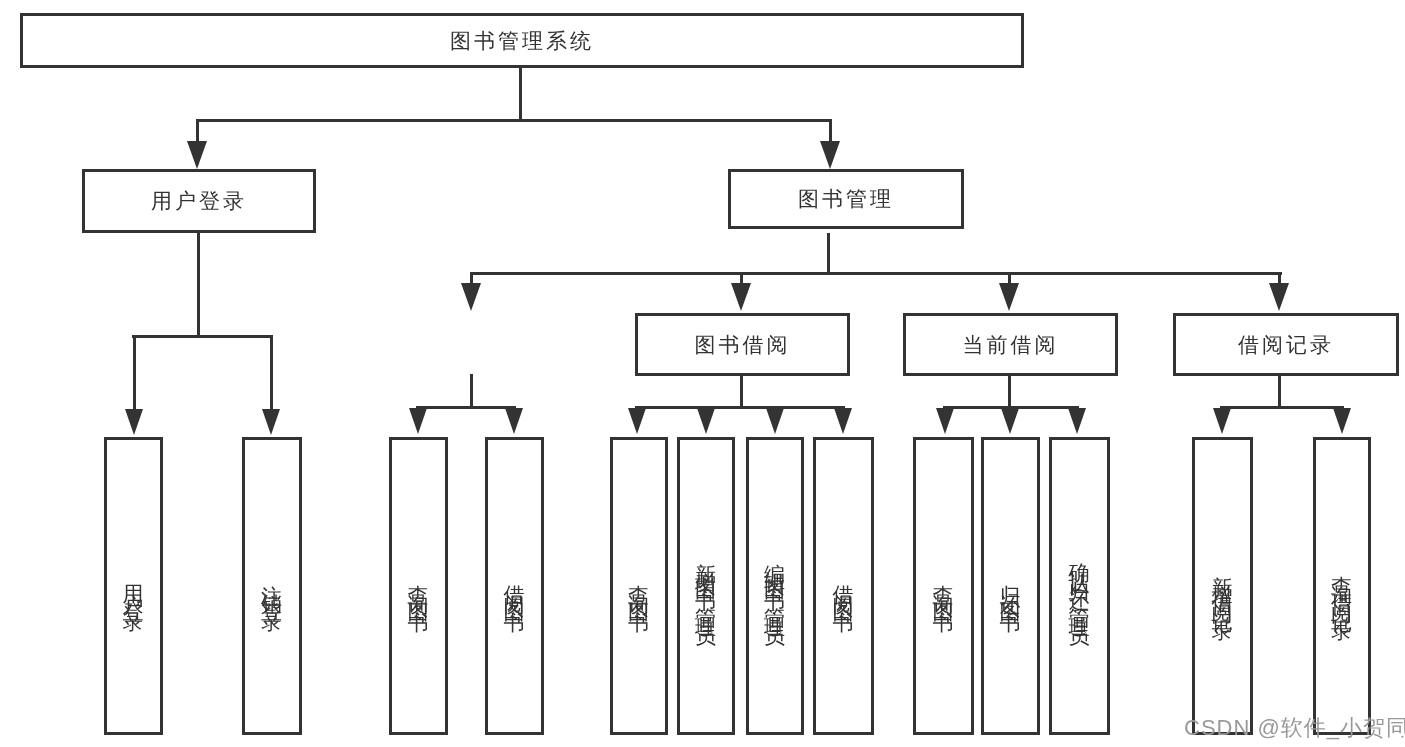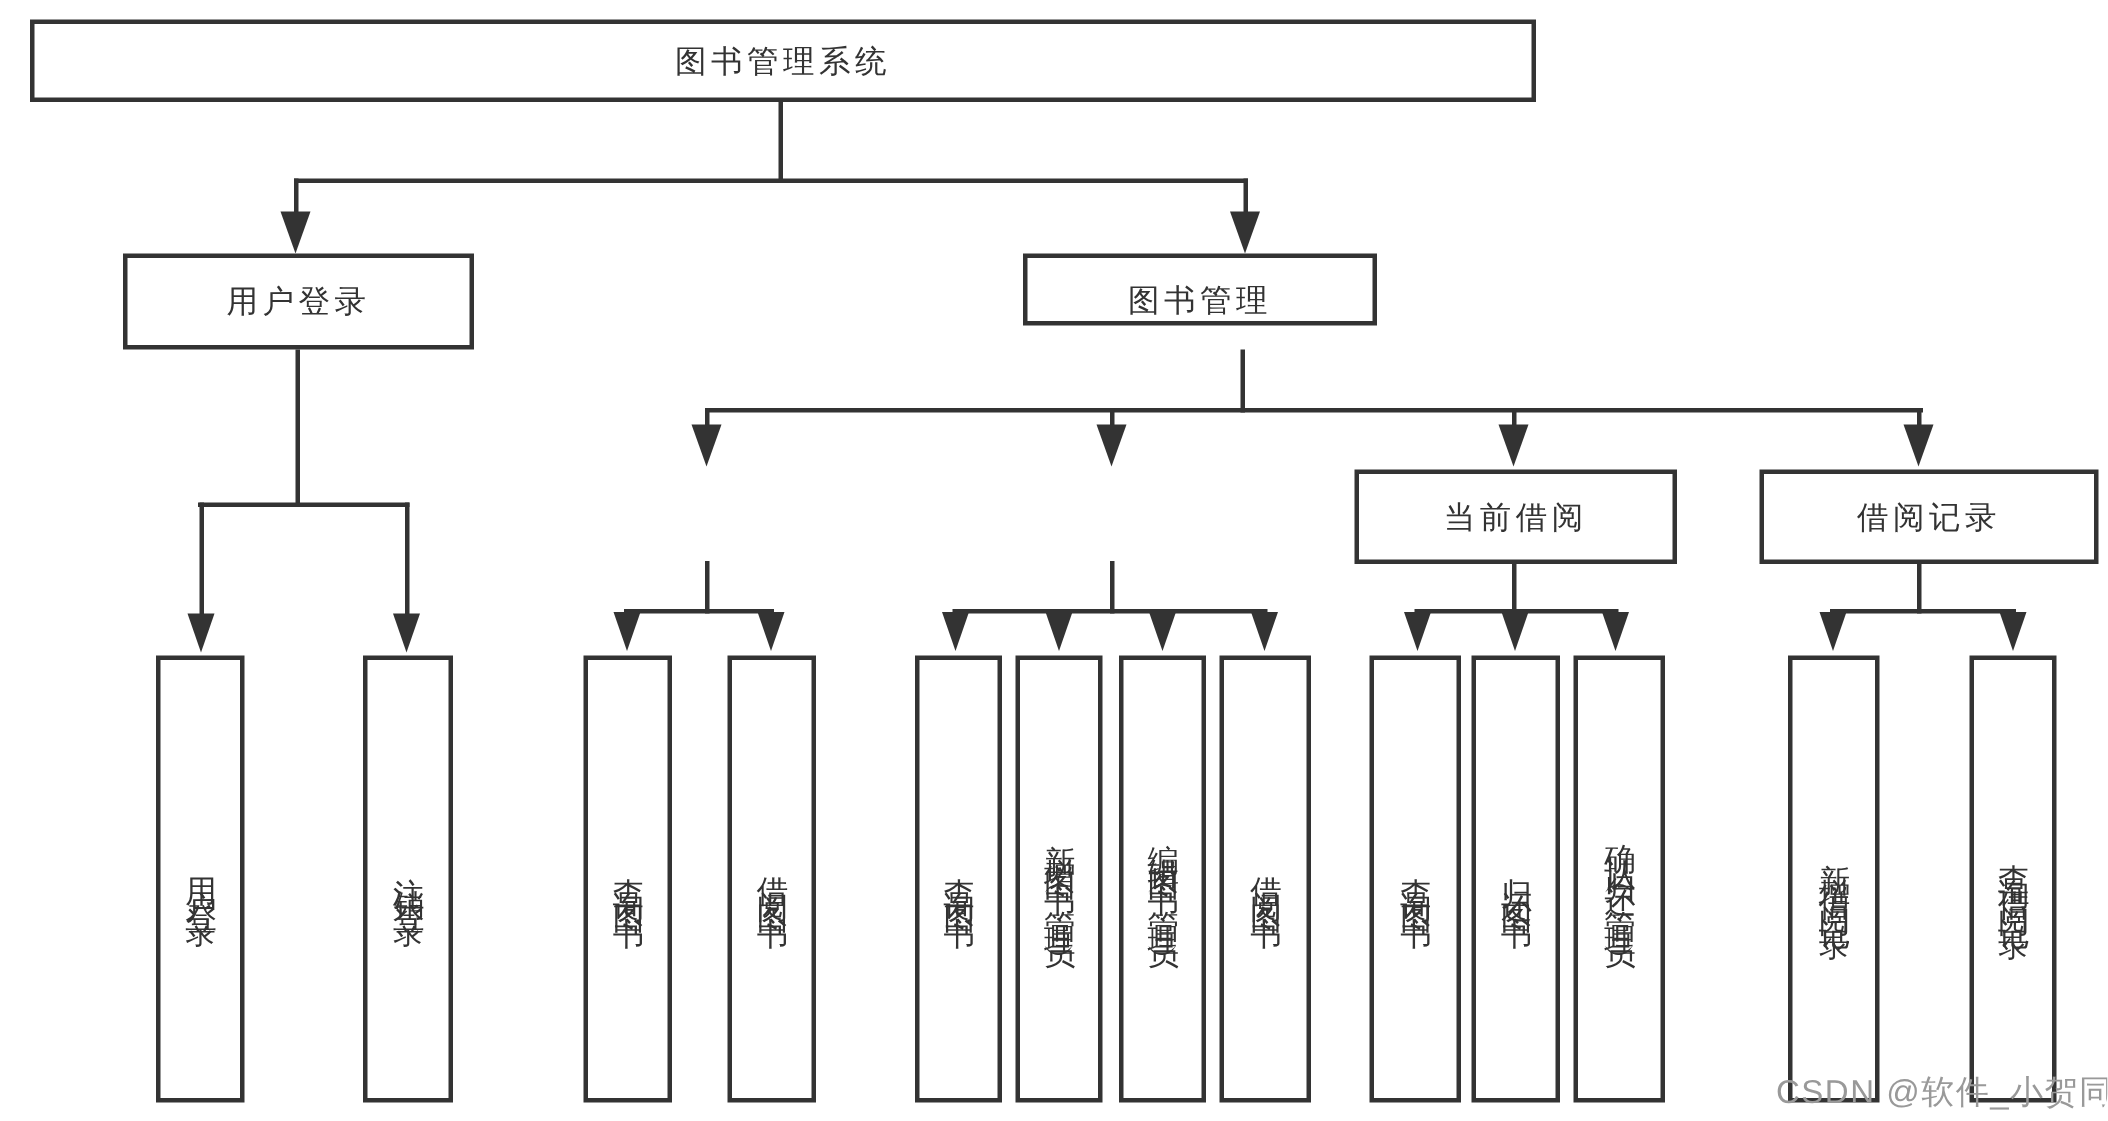--- a/index.html
+++ b/index.html
@@ -45,21 +45,21 @@
   <div class="ln" style="left:519px;top:67px;width:3px;height:55px;"></div>
   <div class="ln" style="left:196px;top:119px;width:636px;height:3px;"></div>
   <div class="ln" style="left:196px;top:119px;width:3px;height:30px;"></div>
   <div class="ah-lg" style="left:187px;top:141px;"></div>
   <div class="ln" style="left:829px;top:119px;width:3px;height:30px;"></div>
   <div class="ah-lg" style="left:820px;top:141px;"></div>
 
   <div class="box" style="left:82px;top:169px;width:234px;height:64px;">
     <span class="hlabel">用户登录</span>
   </div>
-  <div class="box" style="left:682px;top:169px;width:236px;height:48px;align-items:flex-end;">
+  <div class="box" style="left:728px;top:169px;width:236px;height:60px;">
     <span class="hlabel">图书管理</span>
   </div>
 
   <div class="ln" style="left:197px;top:233px;width:3px;height:105px;"></div>
   <div class="ln" style="left:132px;top:335px;width:141px;height:3px;"></div>
   <div class="ln" style="left:133px;top:335px;width:3px;height:76px;"></div>
   <div class="ah" style="left:125px;top:409px;"></div>
   <div class="ln" style="left:270px;top:335px;width:3px;height:76px;"></div>
   <div class="ah" style="left:262px;top:409px;"></div>
 
@@ -67,20 +67,23 @@
   <div class="ln" style="left:470px;top:272px;width:812px;height:3px;"></div>
   <div class="ln" style="left:470px;top:272px;width:3px;height:14px;"></div>
   <div class="ah-lg" style="left:461px;top:283px;"></div>
   <div class="ln" style="left:740px;top:272px;width:3px;height:14px;"></div>
   <div class="ah-lg" style="left:731px;top:283px;"></div>
   <div class="ln" style="left:1008px;top:272px;width:3px;height:14px;"></div>
   <div class="ah-lg" style="left:999px;top:283px;"></div>
   <div class="ln" style="left:1278px;top:272px;width:3px;height:14px;"></div>
   <div class="ah-lg" style="left:1269px;top:283px;"></div>
 
+  <div class="box" style="left:635px;top:313px;width:215px;height:63px;">
+    <span class="hlabel">图书借阅</span>
+  </div>
   <div class="box" style="left:903px;top:313px;width:215px;height:63px;text-align:center;">
     <span class="hlabel">当前借阅</span>
   </div>
   <div class="box" style="left:1173px;top:313px;width:226px;height:63px;">
     <span class="hlabel">借阅记录</span>
   </div>
 
   <div class="ln" style="left:470px;top:374px;width:3px;height:35px;"></div>
   <div class="ln" style="left:416px;top:406px;width:100px;height:3px;"></div>
   <div class="ah" style="left:409px;top:408px;"></div>

